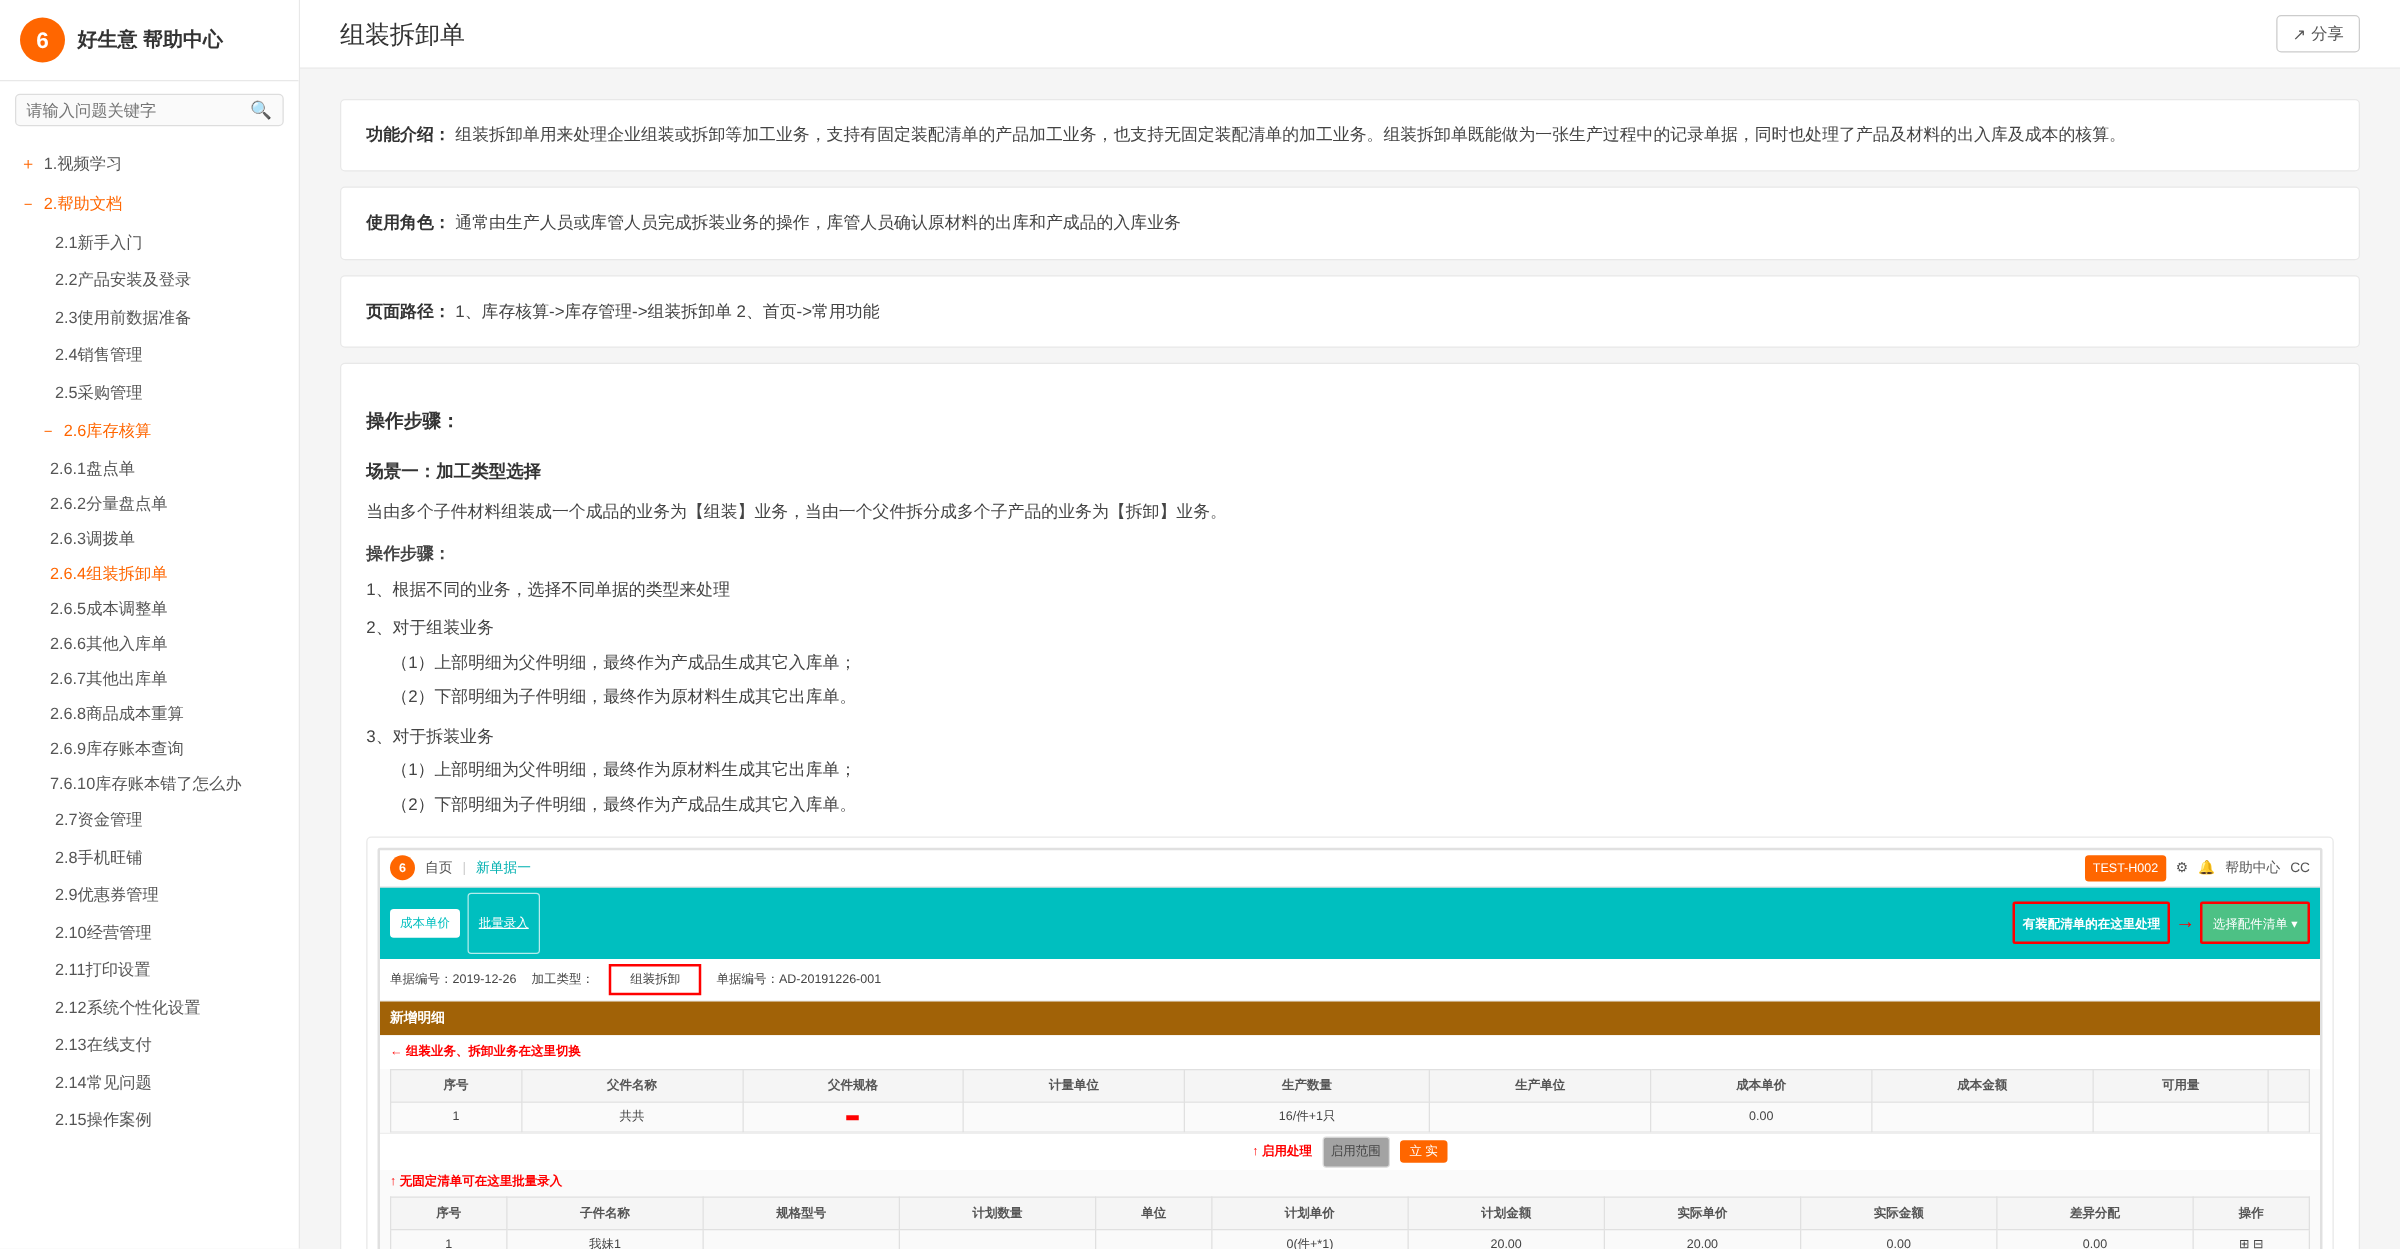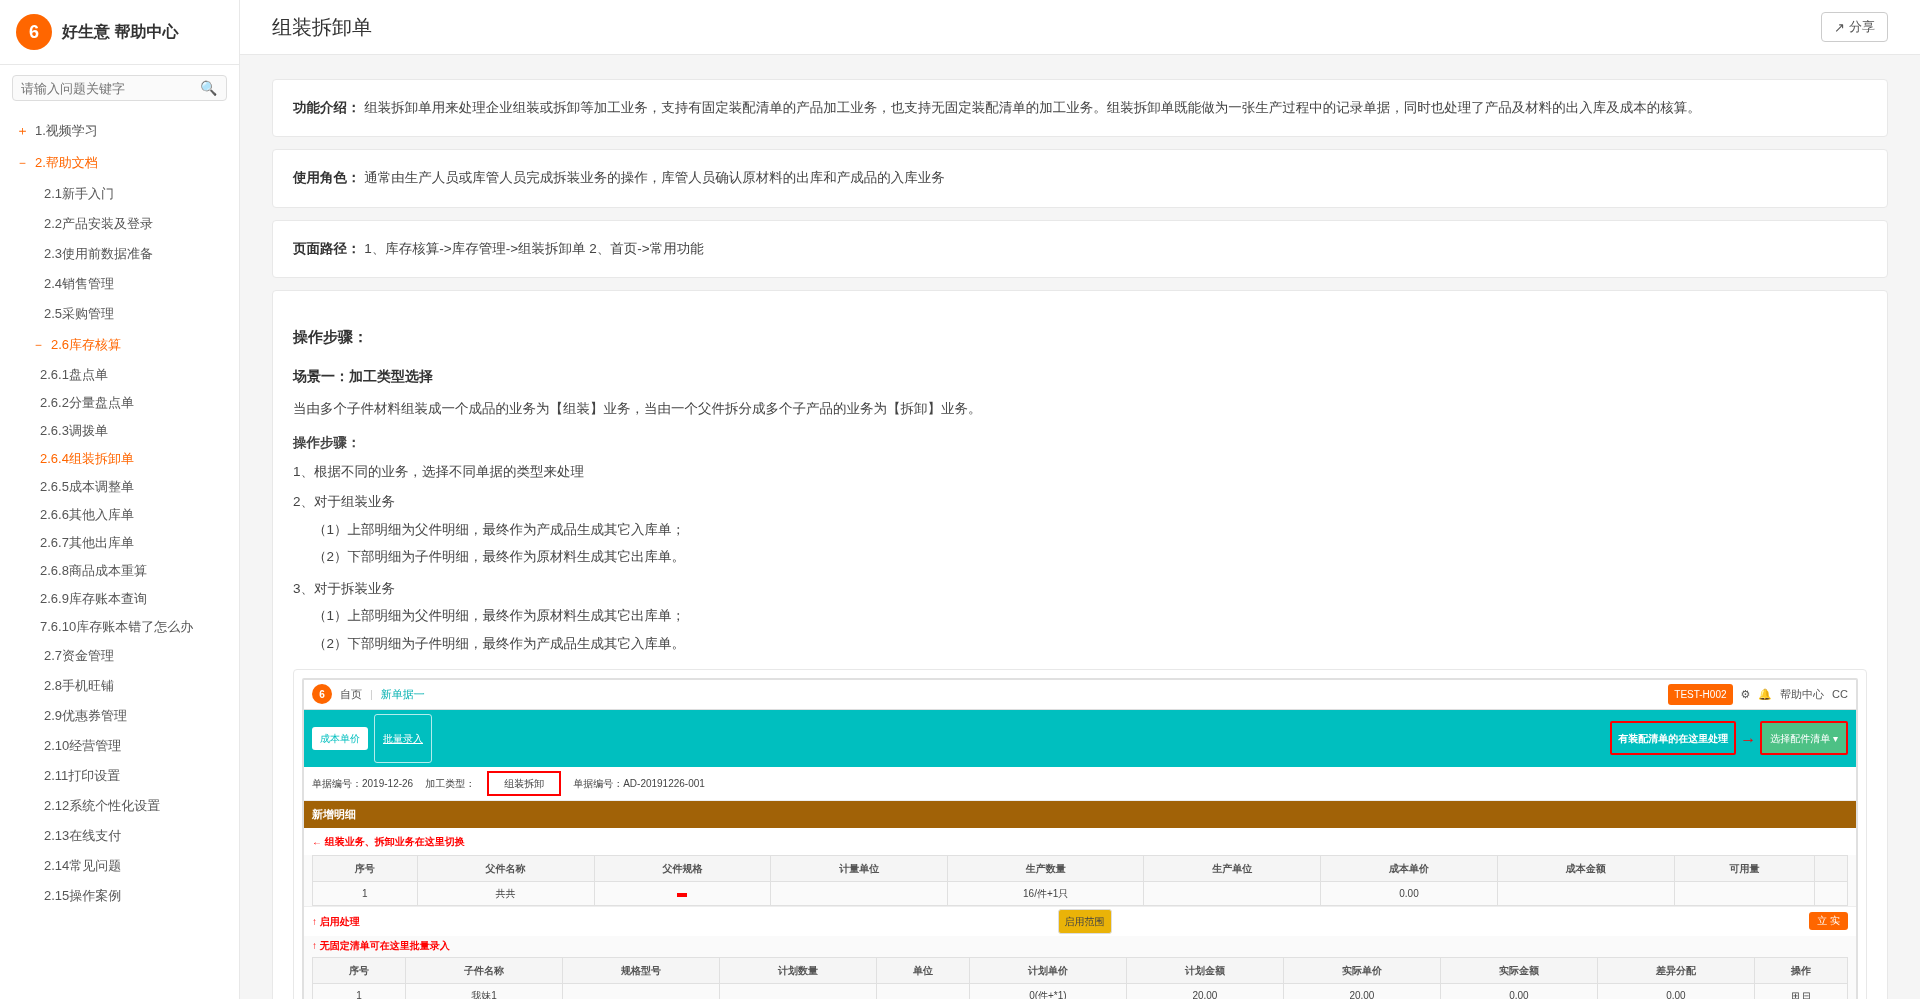--- a/index.html
+++ b/index.html
@@ -395,23 +395,23 @@
                   <td></td>
                   <td>0.00</td>
                   <td></td>
                   <td></td>
                   <td></td>
                 </tr>
               </tbody>
             </table>
           </div>
 
-          <div style="position:relative; padding:2px 8px; background:#fff; display:flex; justify-content:space-between; align-items:center; gap:8px; font-size:10px; border-top:1px solid #eee;">
+          <div style="position:relative; padding:2px 8px; background:#fff; display:flex; justify-content:center; align-items:center; gap:8px; font-size:10px; border-top:1px solid #eee;">
             <span class="annotation-text">↑ <span>启用处理</span></span>
-            <div style="border:1px solid #ddd; border-radius:3px; padding:2px 6px; font-size:10px; background:#eab308;">启用范围</div>
+            <div style="border:1px solid #ddd; border-radius:3px; padding:2px 6px; font-size:10px; background:#a3a3a3;">启用范围</div>
             <button class="orange-btn">立 实</button>
           </div>
 
           <div style="padding:0 8px 4px; background:#fafafa;">
 
             <div style="font-size:10px; margin-bottom:2px;">
               <span class="annotation-text">↑ <span>无固定清单可在这里批量录入</span></span>
             </div>
             <table class="app-table">
               <thead>

